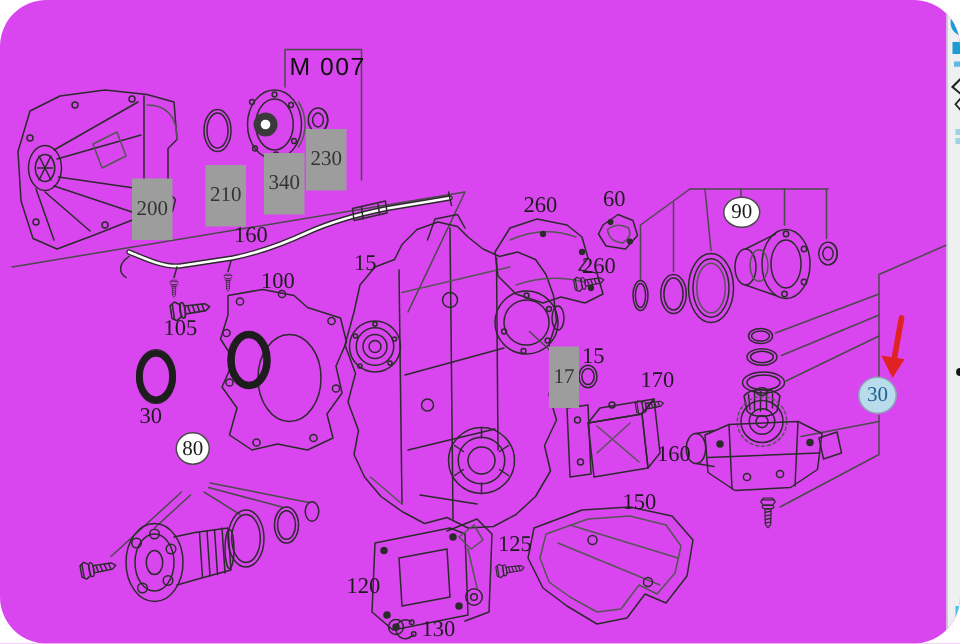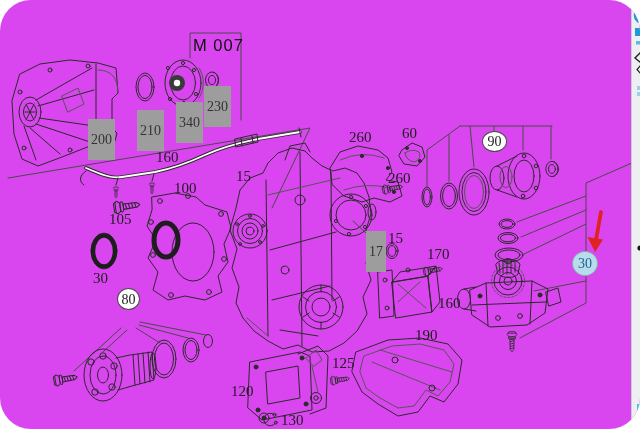--- a/index.html
+++ b/index.html
@@ -374,21 +374,21 @@
   <div class="lbl" style="left:109px;top:212px">105</div>
   <div class="lbl" style="left:174px;top:181px">100</div>
   <div class="lbl" style="left:93px;top:271px">30</div>
   <div class="lbl" style="left:236px;top:169px">15</div>
   <div class="lbl" style="left:349px;top:130px">260</div>
   <div class="lbl" style="left:402px;top:126px">60</div>
   <div class="lbl" style="left:388px;top:171px">260</div>
   <div class="lbl" style="left:388px;top:231px">15</div>
   <div class="lbl" style="left:427px;top:247px">170</div>
   <div class="lbl" style="left:438px;top:296px">160</div>
-  <div class="lbl" style="left:415px;top:328px">190</div>
+  <div class="lbl" style="left:415px;top:328px">150</div>
   <div class="lbl" style="left:332px;top:356px">125</div>
   <div class="lbl" style="left:231px;top:384px">120</div>
   <div class="lbl" style="left:281px;top:413px">130</div>
 
   <div class="lbl circled" style="left:482px;top:131px">90</div>
   <div class="lbl circled" style="left:117px;top:288px;width:21px;height:20px">80</div>
   <div class="lbl circled hl" style="left:572px;top:251px">30</div>
 
   <div id="edge-strip">
     <svg width="9" height="429" viewBox="0 0 9 429">

